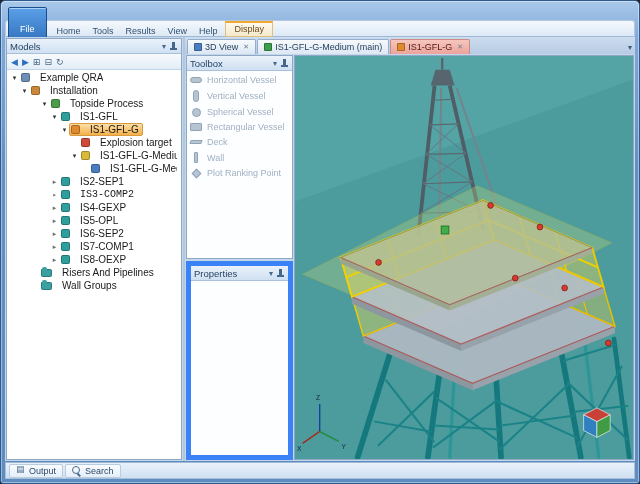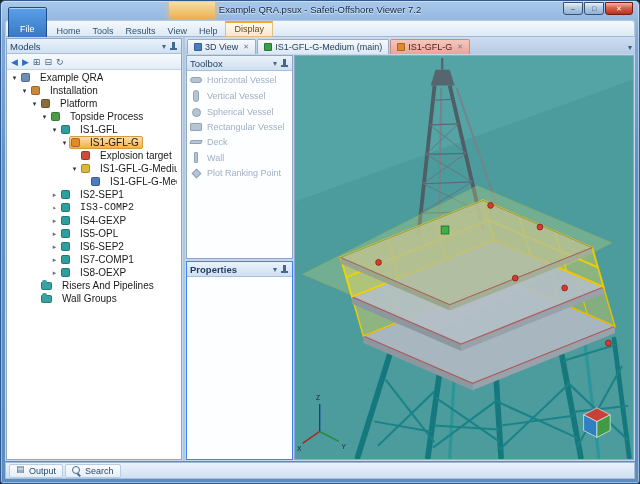--- a/index.html
+++ b/index.html
@@ -77,21 +77,21 @@
     border:1px solid #94aecb; border-bottom:none; border-radius:2px 2px 0 0;
     background:linear-gradient(#f7fafc,#dce7f3); font-size:9px; color:#28425f; cursor:default; white-space:nowrap; }
   .dtab.active { background:linear-gradient(#f6c6bd,#eba49b); border-color:#c98b84; color:#55201c; }
   .dticon { width:8px; height:8px; border-radius:1px; border:1px solid rgba(0,0,0,.25); flex:none; }
   .dtclose { font-size:7px; color:#6b7f95; margin-left:2px; cursor:default; }
   .tab-overflow { position:absolute; right:3px; bottom:2px; font-size:8px; color:#3a5a7d; cursor:default; }
 
   .center-body { flex:1; display:flex; min-height:0; }
   .left-col { width:107px; flex:none; display:flex; flex-direction:column; gap:2px; margin:1px; }
   .toolbox-panel { height:204px; flex:none; display:flex; flex-direction:column; background:#fff; border:1px solid #8fa8c6; }
-  .props-panel { flex:1; display:flex; flex-direction:column; background:#fff; border:1px solid #3b82f6;font-weight:bold; }
+  .props-panel { flex:1; display:flex; flex-direction:column; background:#fff; border:5px solid #3b82f6; }
   .tb-list { flex:1; padding:4px 3px; display:flex; flex-direction:column; gap:5px; background:#fdfeff; }
   .tb-item { display:flex; align-items:center; gap:5px; cursor:default; }
   .tb-label { font-size:9px; color:#9fb0c2; white-space:nowrap; overflow:hidden; }
   .tb-ic { flex:none; background:#b6c5d3; border:1px solid #90a3b6; }
   [data-icon="horizontal-vessel-icon"] { width:12px; height:6px; border-radius:3px; }
   [data-icon="vertical-vessel-icon"]   { width:6px; height:12px; border-radius:3px; margin:0 3px; }
   [data-icon="spherical-vessel-icon"]  { width:9px; height:9px; border-radius:50%; margin:0 1.5px; }
   [data-icon="rectangular-vessel-icon"]{ width:12px; height:8px; border-radius:1px; }
   [data-icon="deck-icon"]              { width:12px; height:4px; border-radius:1px; transform:skewX(-20deg); }
   [data-icon="wall-icon"]              { width:4px; height:11px; border-radius:1px; margin:0 4px; }
@@ -112,29 +112,20 @@
   [data-name="search-icon"]::before { content:''; position:absolute; left:0; top:0; width:6px; height:6px;
     border:1.5px solid #4a6a8a; border-radius:50%; }
   [data-name="search-icon"]::after { content:''; position:absolute; right:0; bottom:0; width:4px; height:1.5px;
     background:#4a6a8a; transform:rotate(45deg); }
 </style>
 </head>
 <body>
 
 <div class="win" data-name="app-window">
 
-  <div class="titlebar" data-name="titlebar">
-    <div class="ctx-glow" data-name="context-tab-glow"></div>
-    <div class="title" data-name="window-title">Example QRA.psux - Safeti-Offshore Viewer 7.2</div>
-    <div class="winctrls">
-      <span class="wbtn" data-name="minimize-button">–</span>
-      <span class="wbtn" data-name="maximize-button">□</span>
-      <span class="wbtn close" data-name="close-button">✕</span>
-    </div>
-  </div>
 
   <div class="menubar" data-name="ribbon-tab-bar">
     <span class="file-btn" data-name="file-button">File</span>
     <span id="ribbon-tabs" data-name="ribbon-tab-strip"><span class="rtab" data-name="ribbon-tab-home">Home</span><span class="rtab" data-name="ribbon-tab-tools">Tools</span><span class="rtab" data-name="ribbon-tab-results">Results</span><span class="rtab" data-name="ribbon-tab-view">View</span><span class="rtab" data-name="ribbon-tab-help">Help</span></span>
     <span class="ctx-tab" data-name="tab-display">Display</span>
   </div>
 
   <div class="content" data-name="dock-area">
 
     <div class="models-panel" data-name="models-panel">
@@ -156,27 +147,20 @@
             <span class="nodebox" data-name="tree-node">
               <span class="ticon" data-name="project-icon" style="background: rgb(109, 143, 181);"></span>
               <span class="tlabel" data-name="tree-item-label">Example QRA</span>
             </span>
           </div>
           <div class="trow" data-name="tree-item-installation" style="padding-left: 13px;">
             <span class="exp expanded" data-name="tree-expander-icon">▾</span>
             <span class="nodebox" data-name="tree-node">
               <span class="ticon" data-name="installation-icon" style="background: rgb(201, 136, 58);"></span>
               <span class="tlabel" data-name="tree-item-label">Installation</span>
-            </span>
-          </div>
-          <div class="trow" data-name="tree-item-platform" style="padding-left: 23px;">
-            <span class="exp expanded" data-name="tree-expander-icon">▾</span>
-            <span class="nodebox" data-name="tree-node">
-              <span class="ticon" data-name="platform-icon" style="background: rgb(138, 109, 59);"></span>
-              <span class="tlabel" data-name="tree-item-label">Platform</span>
             </span>
           </div>
           <div class="trow" data-name="tree-item-topside-process" style="padding-left: 33px;">
             <span class="exp expanded" data-name="tree-expander-icon">▾</span>
             <span class="nodebox" data-name="tree-node">
               <span class="ticon" data-name="process-icon" style="background: rgb(74, 158, 74);"></span>
               <span class="tlabel" data-name="tree-item-label">Topside Process</span>
             </span>
           </div>
           <div class="trow" data-name="tree-item-is1-gfl" style="padding-left: 43px;">

